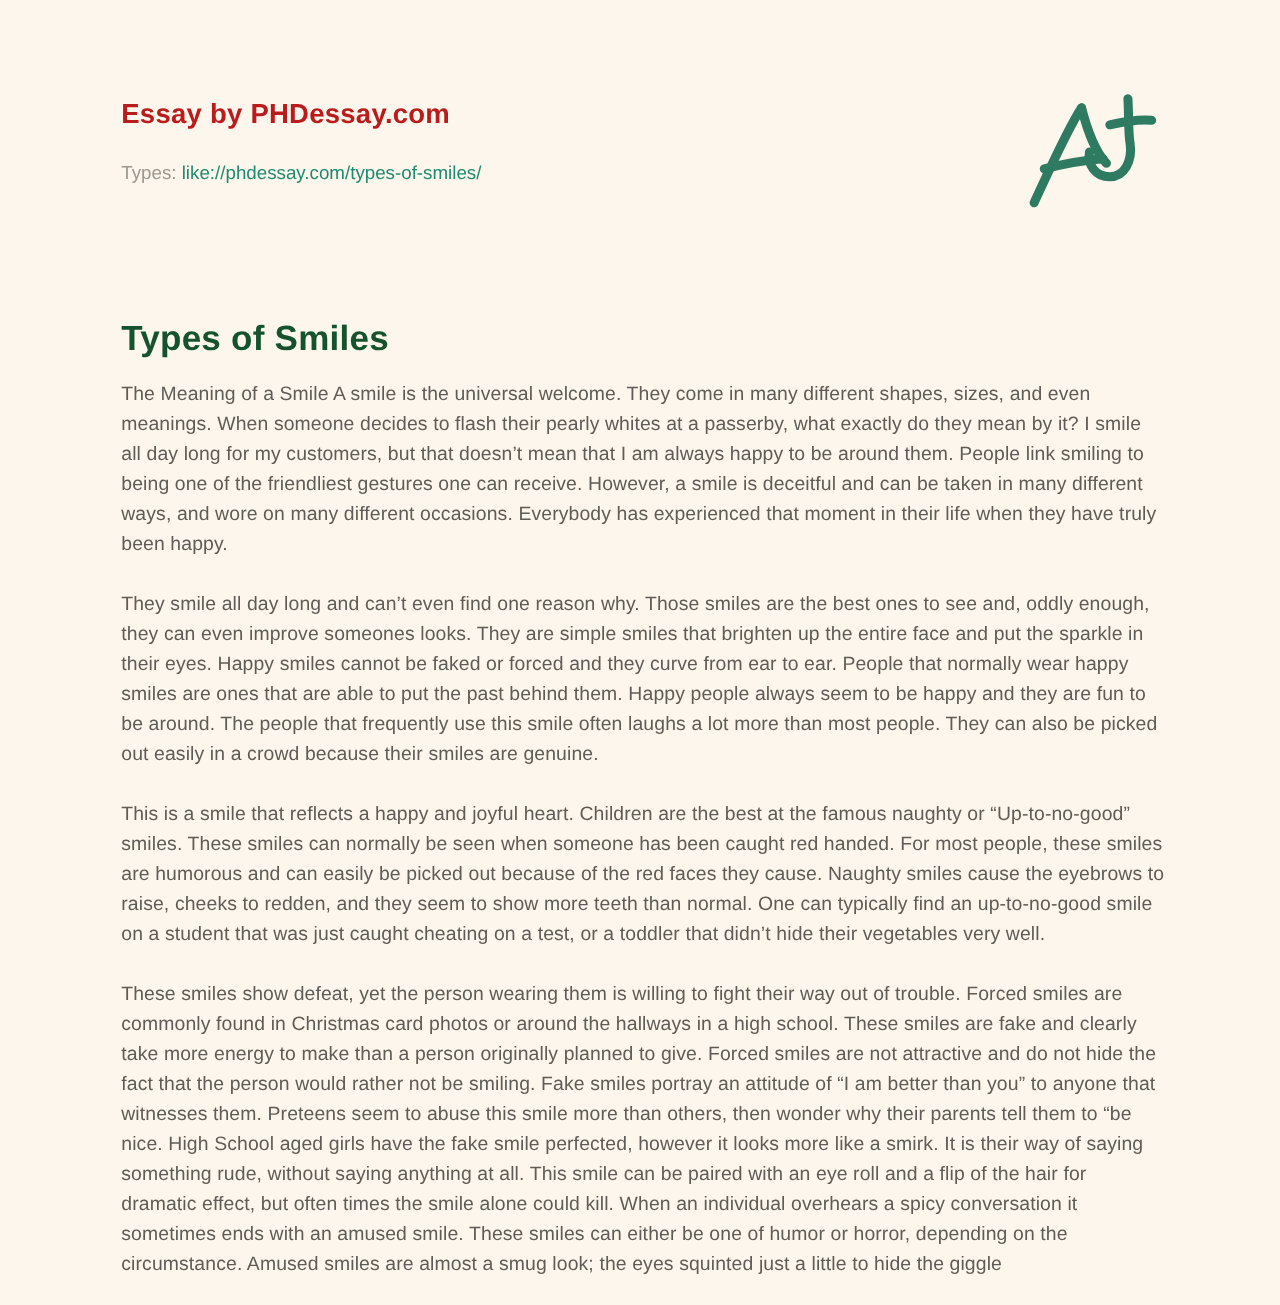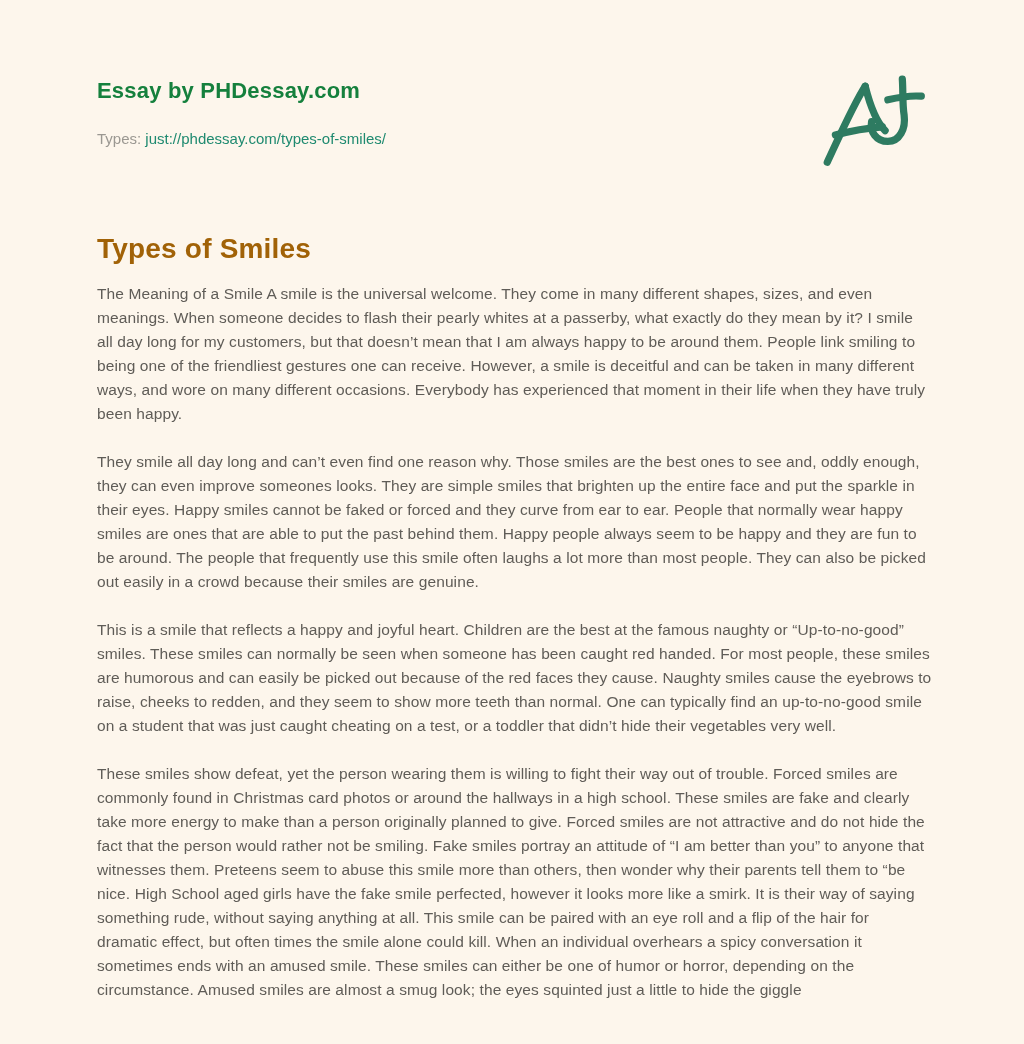--- a/index.html
+++ b/index.html
@@ -17,21 +17,21 @@
     min-height: 1044px;
     background: #fdf6ec;
     padding: 78px 94px 40px 97px;
   }
 
   .site-header { position: relative; }
 
   .site-title {
     font-size: 22px;
     font-weight: 700;
-    color: #15803d;
+    color: #b91c1c;
     letter-spacing: 0.2px;
   }
 
   .source-line {
     margin-top: 26px;
     font-size: 15px;
     color: #9b9892;
   }
 
   .source-link {
@@ -44,24 +44,24 @@
     position: absolute;
     top: -8px;
     right: -6px;
     width: 118px;
     height: 104px;
   }
 
   .logo svg { width: 100%; height: 100%; }
 
   .essay-title {
-    margin-top: 86px;
+    margin-top: 108px;
     font-size: 28px;
     font-weight: 700;
-    color: #a16207;
+    color: #14532d;
     letter-spacing: 0.2px;
   }
 
   .essay-body {
     margin-top: 17px;
     width: 836px;
   }
 
   .essay-body p {
     font-size: 15.5px;
@@ -76,21 +76,21 @@
 </head>
 <body>
 
 <div class="page">
 
   <div class="site-header">
     <div class="site-title">Essay by PHDessay.com</div>
 
     <div class="source-line">
       <span>Types:</span>
-      <a class="source-link">just://phdessay.com/types-of-smiles/</a>
+      <a class="source-link">like://phdessay.com/types-of-smiles/</a>
     </div>
 
     <div class="logo">
       <svg viewBox="0 0 130 115" fill="none" xmlns="http://www.w3.org/2000/svg">
         <g stroke="#2e7b61" stroke-width="8" stroke-linecap="round" fill="none">
 
           <path d="M10 102 C24 72 40 36 52 18"></path>
 
           <path d="M52 18 C57 38 65 58 74 67"></path>
 

